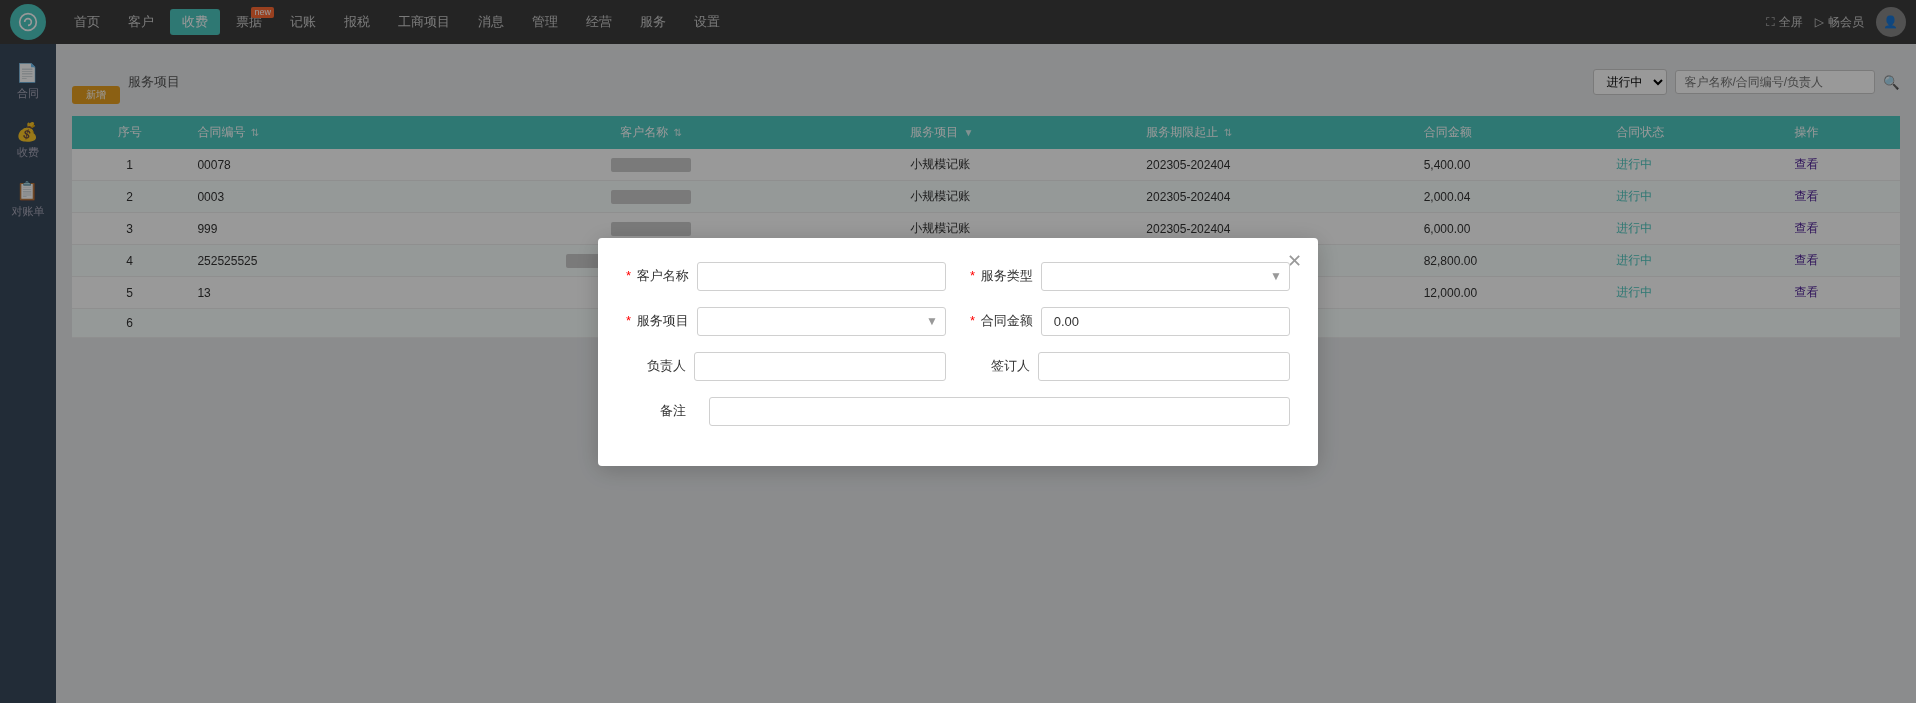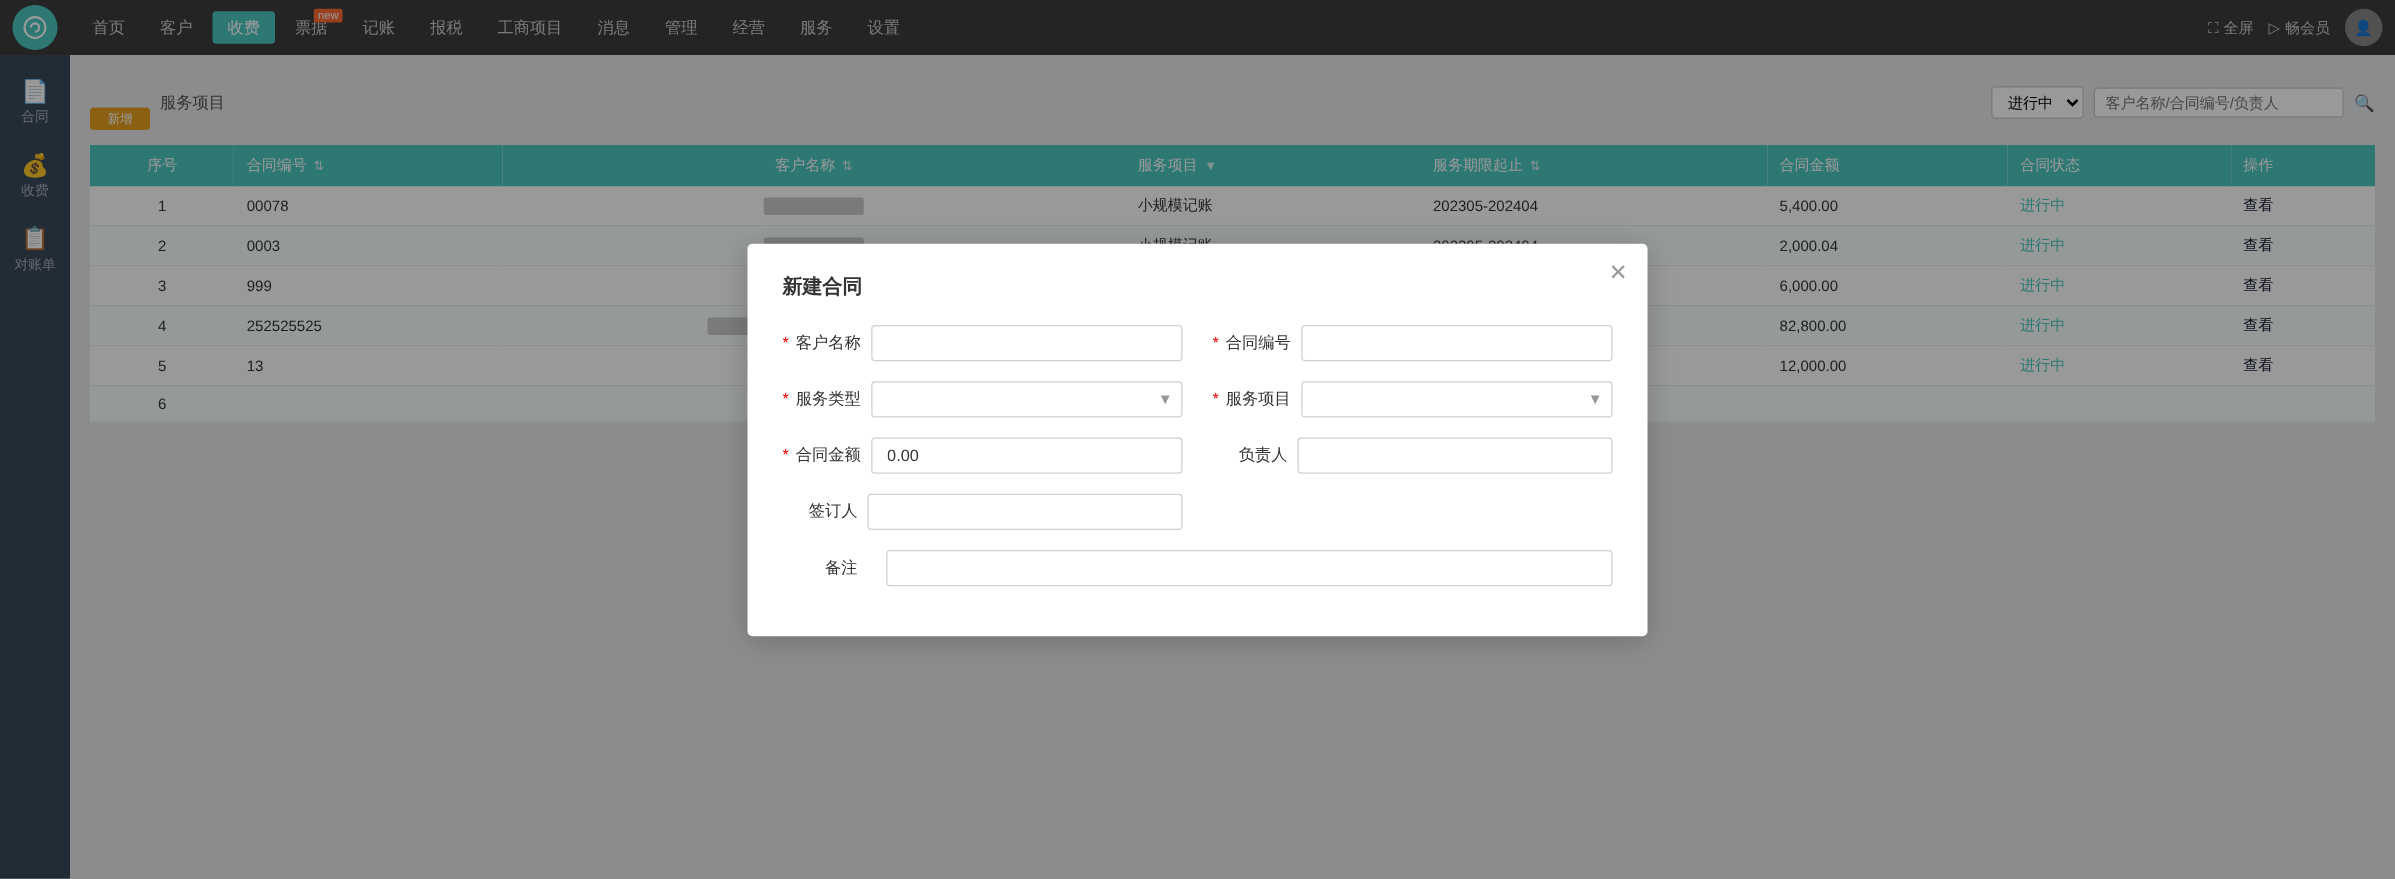--- a/index.html
+++ b/index.html
@@ -86,21 +86,21 @@
       font-size: 12px; white-space: nowrap;
     }
     .data-table thead th.center { text-align: center; }
     .data-table tbody tr { border-bottom: 1px solid #eee; }
     .data-table tbody tr:nth-child(even) { background: #f9fffe; }
     .data-table tbody td { padding: 7px 10px; font-size: 12px; color: #333; }
     .data-table tbody td.center { text-align: center; }
     .status-badge {
       color: #4dc8c0; font-size: 12px;
     }
-    .action-link { color: #0f172a; cursor: pointer; text-decoration: none; }
+    .action-link { color: #4c1d95; cursor: pointer; text-decoration: none; }
     .sort-icon { font-size: 10px; margin-left: 2px; color: rgba(255,255,255,0.8); }
 
     
     .overlay {
       position: fixed; top: 0; left: 0; right: 0; bottom: 0;
       background: rgba(0,0,0,0.4); z-index: 100;
       display: flex; align-items: center; justify-content: center;
     }
 
     
@@ -300,35 +300,27 @@
     </tr>
         </tbody>
     </table>
 
   </div>
 </div>
 
 <div class="overlay">
   <div class="dialog">
     <button class="dialog-close">✕</button>
-    <div class="dialog-title">新建合同</div>
 
     <div class="form-grid">
 
       <div class="form-row">
         <span class="form-label">
           <span class="required-star">*</span>
           <span>客户名称</span>
-        </span>
-        <input class="form-input" type="text" style="">
-      </div>
-      <div class="form-row">
-        <span class="form-label">
-          <span class="required-star">*</span>
-          <span>合同编号</span>
         </span>
         <input class="form-input" type="text" style="">
       </div>
 
       <div class="form-row">
         <span class="form-label">
           <span class="required-star">*</span>
           <span>服务类型</span>
         </span>
         <div class="form-select-wrapper">

